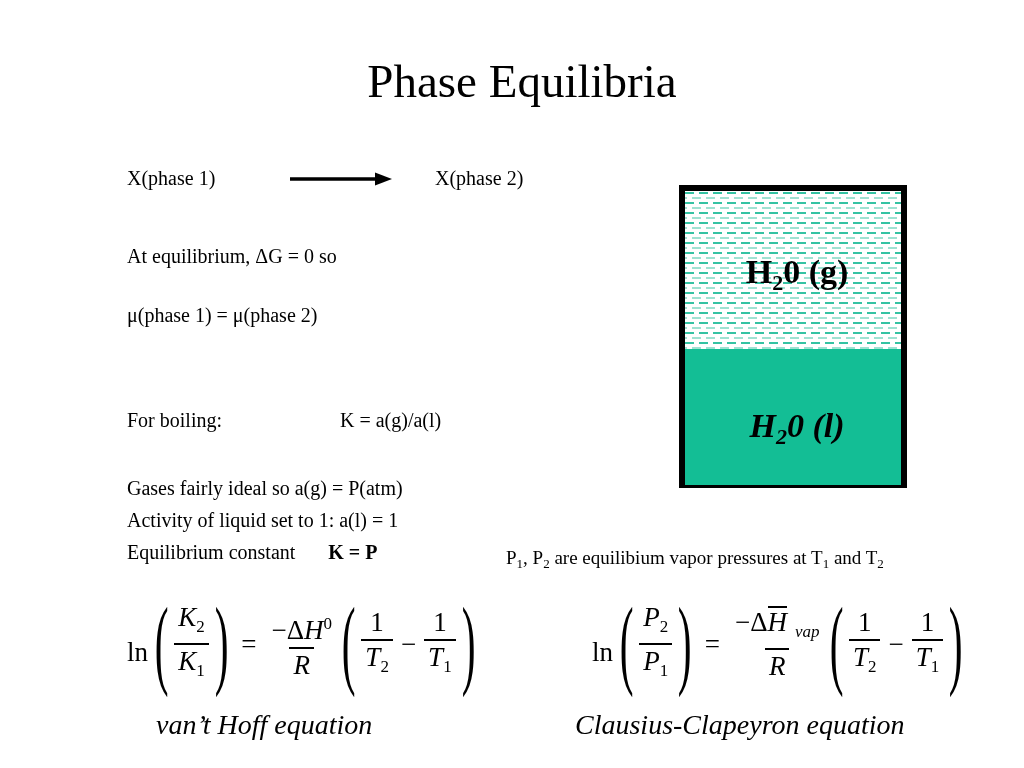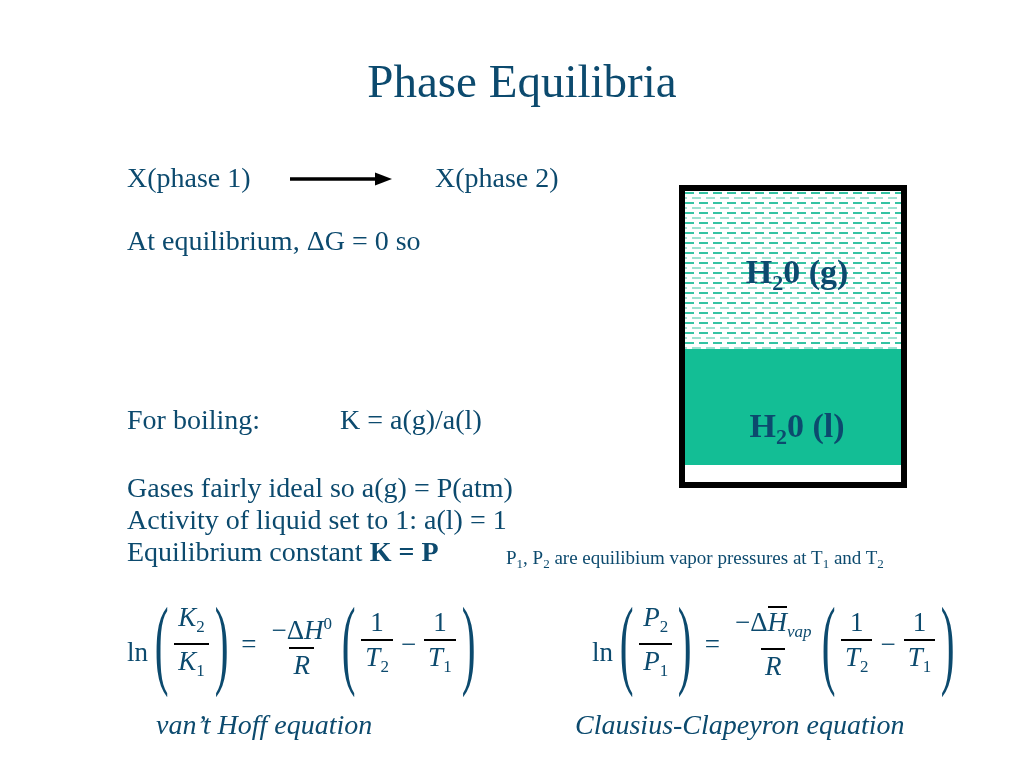--- a/index.html
+++ b/index.html
@@ -1,34 +1,34 @@
 <!DOCTYPE html>
 <html><head>
 <meta charset="utf-8">
 <style>
   html,body{margin:0;padding:0;background:#fff;}
   .slide{
     position:relative;width:1024px;height:768px;background:#ffffff;
-    font-family:"Liberation Serif","DejaVu Serif",serif;color:#0c4a6e;overflow:hidden;
+    font-family:"Liberation Serif","DejaVu Serif",serif;color:#000000;overflow:hidden;
   }
   .title{
     position:absolute;top:54px;left:20px;width:1004px;margin:0;
     text-align:center;font-size:47px;font-weight:400;line-height:54px;
   }
-  .t{position:absolute;font-size:28px;line-height:32px;white-space:nowrap;}
-  .t b{font-weight:bold;}
+  .t{position:absolute;font-size:20px;line-height:32px;white-space:nowrap;}
+  .t b{font-weight:bold;margin-left:28px;}
   .note{position:absolute;left:506px;top:546px;font-size:19px;line-height:24px;white-space:nowrap;}
   .note sub{font-size:13px;vertical-align:-4px;}
   .arrow-svg{position:absolute;left:289px;top:170px;}
 
   
   .beaker{position:absolute;left:679px;top:185px;width:216px;height:291px;border:6px solid #000;}
   .gas{position:relative;width:216px;height:158px;background:#fff;overflow:hidden;}
   .gas .pat{position:absolute;left:0;top:0;}
-  .liquid{position:relative;width:216px;height:116px;background:#13be95;}
+  .liquid{position:relative;width:216px;height:136px;background:#13be95;font-style:italic;}
   .region-label{
     position:absolute;left:4px;width:100%;text-align:center;
     font-weight:bold;font-size:34px;line-height:36px;white-space:nowrap;
   }
   .region-label sub{font-size:22px;vertical-align:-7px;}
   .gas .region-label{top:63px;}
   .liquid .region-label{top:59px;}
 
   
   .eq{position:absolute;display:flex;align-items:center;font-size:27px;white-space:nowrap;}
@@ -37,40 +37,41 @@
     display:inline-block;font-size:46px;line-height:46px;font-weight:400;
     transform:scale(0.9,2.15);margin:0 3px;
   }
   .frac{display:inline-flex;flex-direction:column;align-items:center;text-align:center;margin:0 2px;}
   .frac .num,.frac .den{padding:0 4px;line-height:33px;display:inline-block;}
   .frac .den{border-top:2px solid #000;}
   .eq i{font-style:italic;}
   .eq .rel{margin:0 9px;}
   .eq .minus{margin:0 6px;}
   .esub{font-size:17px;vertical-align:-6px;}
-  .esub i{font-style:italic;}
+  .esub i{font-style:italic;margin-left:8px;}
   .esup{font-size:17px;vertical-align:10px;}
   .ov{display:inline-block;border-top:2px solid #000;padding-top:1px;line-height:26px;}
   .caption{position:absolute;font-size:28px;line-height:34px;font-style:italic;white-space:nowrap;}
 </style>
 </head>
 <body>
 
 <div class="slide">
 
   <h1 class="title">Phase Equilibria</h1>
 
   <div class="t" style="left:127px;top:162px">X(phase 1)</div>
   <svg class="arrow-svg" width="104" height="18" aria-hidden="true">
     <line x1="1" y1="9" x2="88" y2="9" stroke="#000" stroke-width="3.5"></line>
     <polygon points="86,2.5 103,9 86,15.5" fill="#000"></polygon>
   </svg>
   <div class="t" style="left:435px;top:162px">X(phase 2)</div>
 
-  <div class="t" style="left:127px;top:225px">At equilibrium, ΔG = 0 so</div>
+  <div class="t" style="left:127px;top:240px">At equilibrium, ΔG = 0 so</div>
+  <div class="t" style="left:127px;top:299px">μ(phase 1) = μ(phase 2)</div>
   <div class="t" style="left:127px;top:404px">For boiling:</div>
   <div class="t" style="left:340px;top:404px">K = a(g)/a(l)</div>
   <div class="t" style="left:127px;top:472px">Gases fairly ideal so a(g) = P(atm)</div>
   <div class="t" style="left:127px;top:504px">Activity of liquid set to 1: a(l) = 1</div>
   <div class="t" style="left:127px;top:536px"><span>Equilibrium constant </span><b>K = P</b></div>
 
   <div class="note"><span>P</span><sub>1</sub><span>, P</span><sub>2</sub><span> are equilibium vapor pressures at T</span><sub>1</sub><span> and T</span><sub>2</sub></div>
 
   <div class="beaker">
     <div class="gas">

